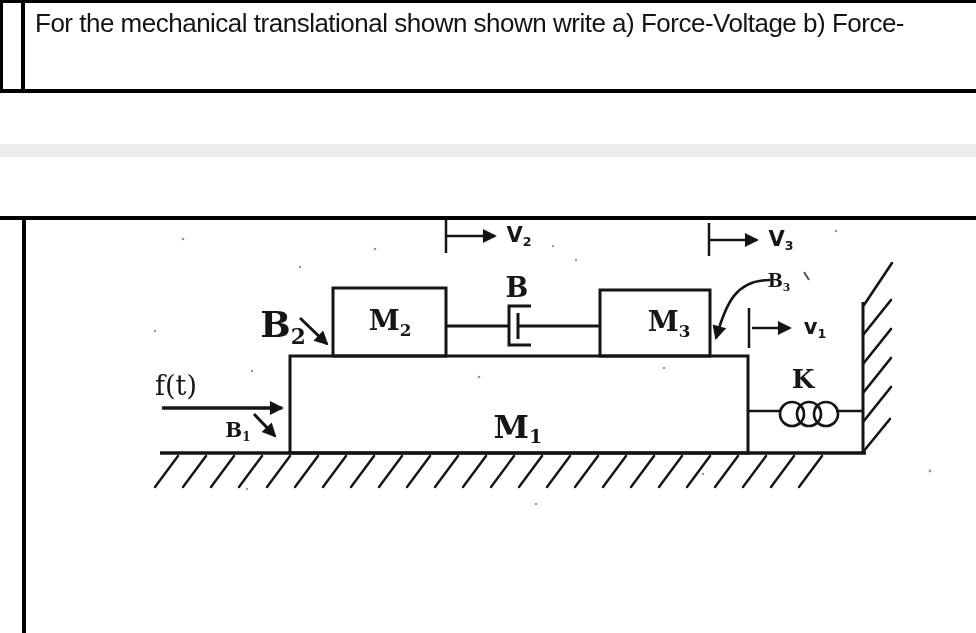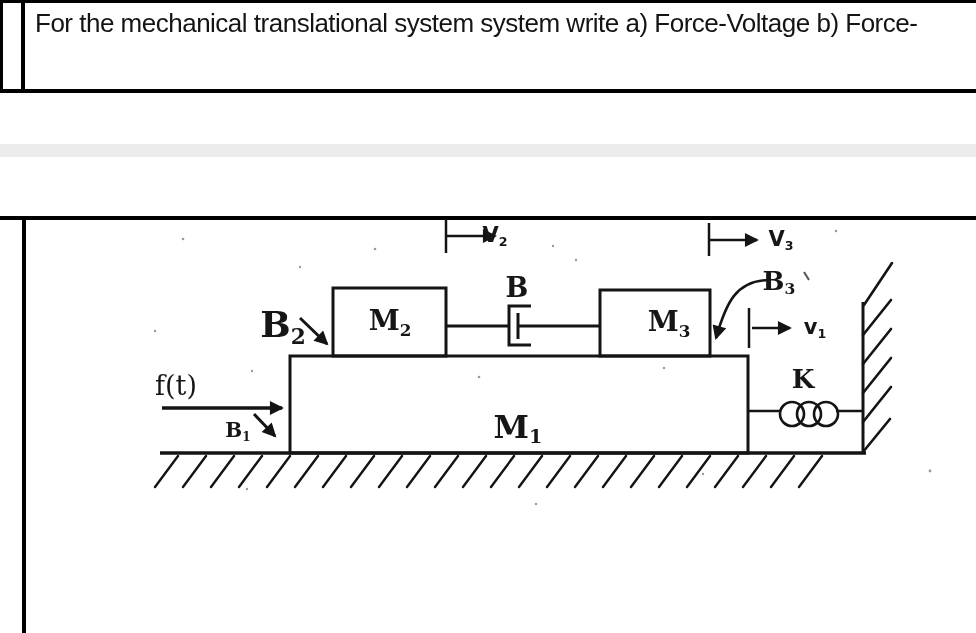--- a/index.html
+++ b/index.html
@@ -40,21 +40,21 @@
 </style>
 </head>
 <body>
 
 <div class="abs ink border-top"></div>
 <div class="abs ink outer-left"></div>
 <div class="abs ink inner-left"></div>
 <div class="abs ink header-bottom"></div>
 
 <div class="abs question">
-  <div>For the mechanical translational system system write a) Force-Voltage b) Force-</div>
+  <div>For the mechanical translational shown shown write a) Force-Voltage b) Force-</div>
 </div>
 
 <div class="abs band"></div>
 
 <div class="abs ink diag-top"></div>
 <div class="abs ink diag-left"></div>
 
 <svg class="abs" width="976" height="633" viewBox="0 0 976 633">
   <defs>
     <marker id="ah" viewBox="0 0 10 10" refX="8.6" refY="5" markerWidth="17" markerHeight="14" orient="auto" markerUnits="userSpaceOnUse">
@@ -142,21 +142,21 @@
 </div>
 
 <div class="dlabel" style="left:238px;top:431px;font-size:20px">
   <span>B</span><span class="sub">1</span>
 </div>
 
 <div class="dlabel" style="left:283px;top:326px;font-size:36px">
   <span>B</span><span class="sub">2</span>
 </div>
 
-<div class="dlabel" style="left:779px;top:282px;font-size:26px">
+<div class="dlabel" style="left:779px;top:282px;font-size:18px">
   <span>B</span><span class="sub">3</span>
 </div>
 
 <div class="dlabel" style="left:517px;top:287px;font-size:27px">
   <span>B</span>
 </div>
 
 <div class="dlabel" style="left:803px;top:379px;font-size:26px">
   <span>K</span>
 </div>
@@ -166,21 +166,21 @@
 </div>
 
 <div class="dlabel" style="left:669px;top:323px;font-size:28px">
   <span>M</span><span class="sub">3</span>
 </div>
 
 <div class="dlabel" style="left:518px;top:428px;font-size:32px">
   <span>M</span><span class="sub">1</span>
 </div>
 
-<div class="dlabel vel" style="left:495px;top:236px">
+<div class="dlabel vel" style="left:519px;top:236px">
   <span>V</span><span class="sub">2</span>
 </div>
 
 <div class="dlabel vel" style="left:781px;top:240px">
   <span>V</span><span class="sub">3</span>
 </div>
 
 <div class="dlabel vel" style="left:815px;top:328px">
   <span>v</span><span class="sub">1</span>
 </div>

